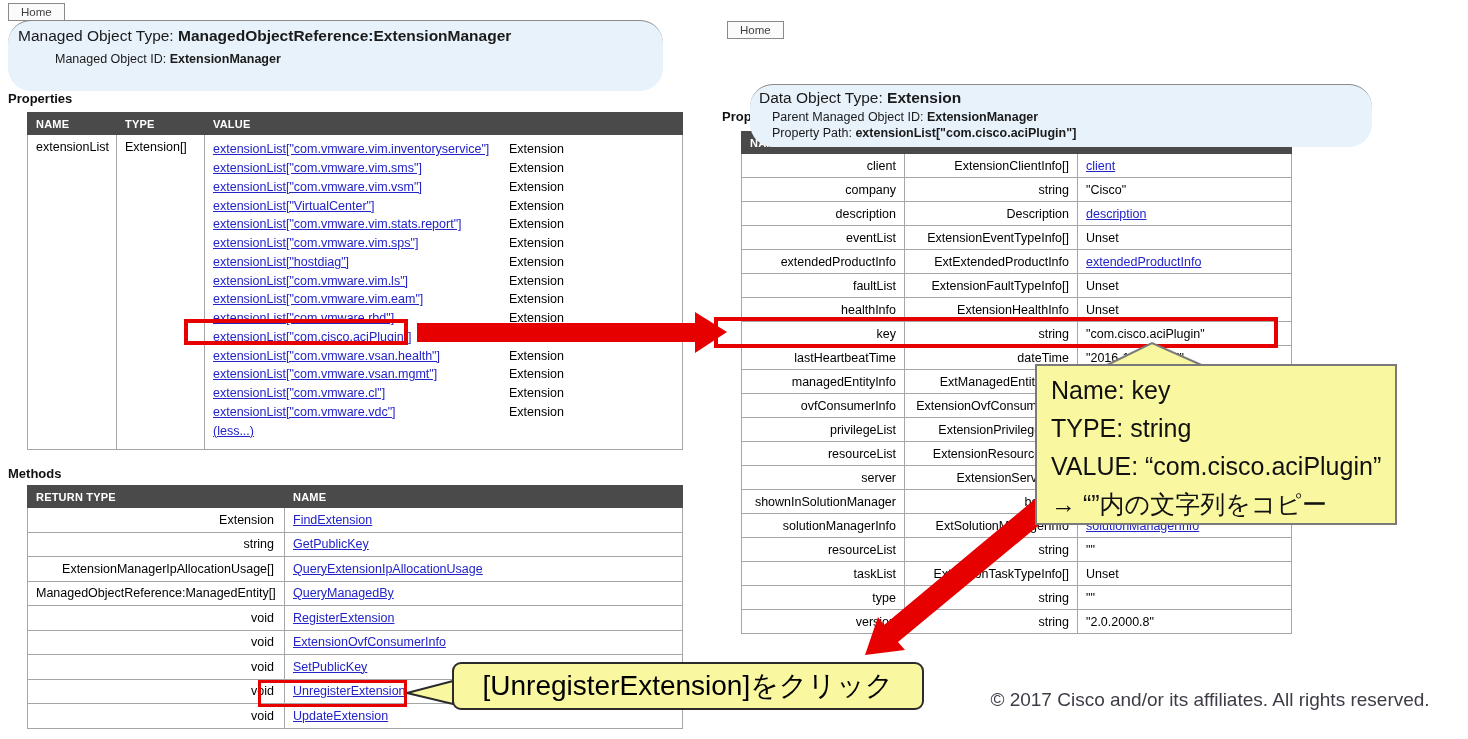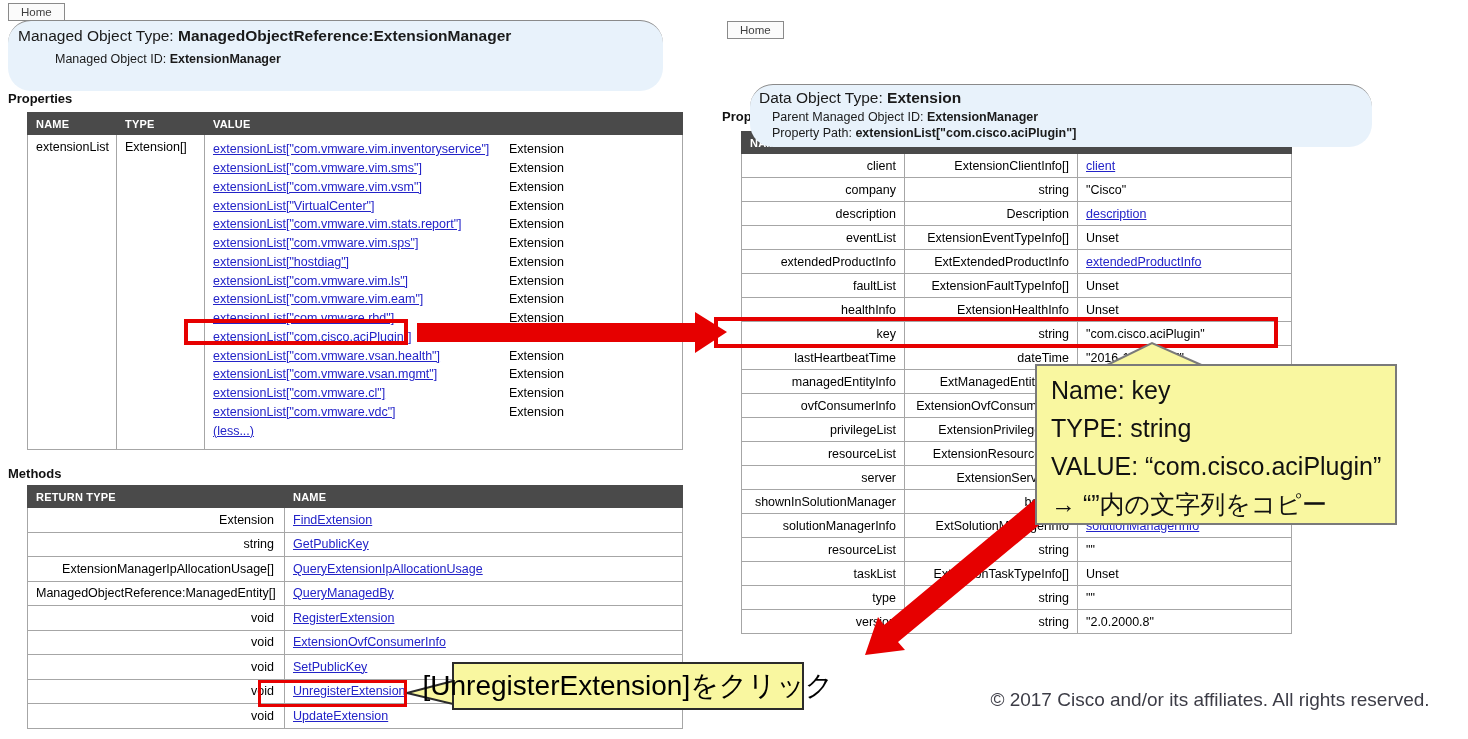--- a/index.html
+++ b/index.html
@@ -35,22 +35,22 @@
   #right-table td.rn,#right-table td.rty{text-align:right;}
   #right-table td.rv{text-align:left;}
   
   .redbox{position:absolute;border:4px solid #e60000;z-index:6;box-sizing:border-box;background:transparent;}
   
   #overlay{position:absolute;left:0;top:0;z-index:5;pointer-events:none;}
   
   .callout{position:absolute;background:#f9f7a0;border:2px solid #7a7a7a;z-index:10;box-sizing:border-box;}
   #key-callout{left:1035px;top:364px;width:362px;height:161px;padding:5px 14px;}
   #key-callout .cl-line{font-size:25px;line-height:38px;color:#111;white-space:nowrap;}
-  #method-callout{left:452px;top:662px;width:352px;height:48px;border-color:#2b2b2b;
-                  display:flex;align-items:center;justify-content:center;}
+  #method-callout{left:452px;top:662px;width:472px;height:48px;border-color:#2b2b2b;
+                  display:flex;align-items:center;justify-content:center;border-radius:9px;}
   #method-callout .cl-text{font-size:28px;color:#000;white-space:nowrap;}
   #pointers{position:absolute;left:0;top:0;z-index:9;pointer-events:none;}
   
   #copyright{position:absolute;left:950px;top:689px;width:520px;text-align:center;
              font-size:19px;color:#3c3c46;}
 </style>
 </head>
 <body>
 
 <div id="stage">

